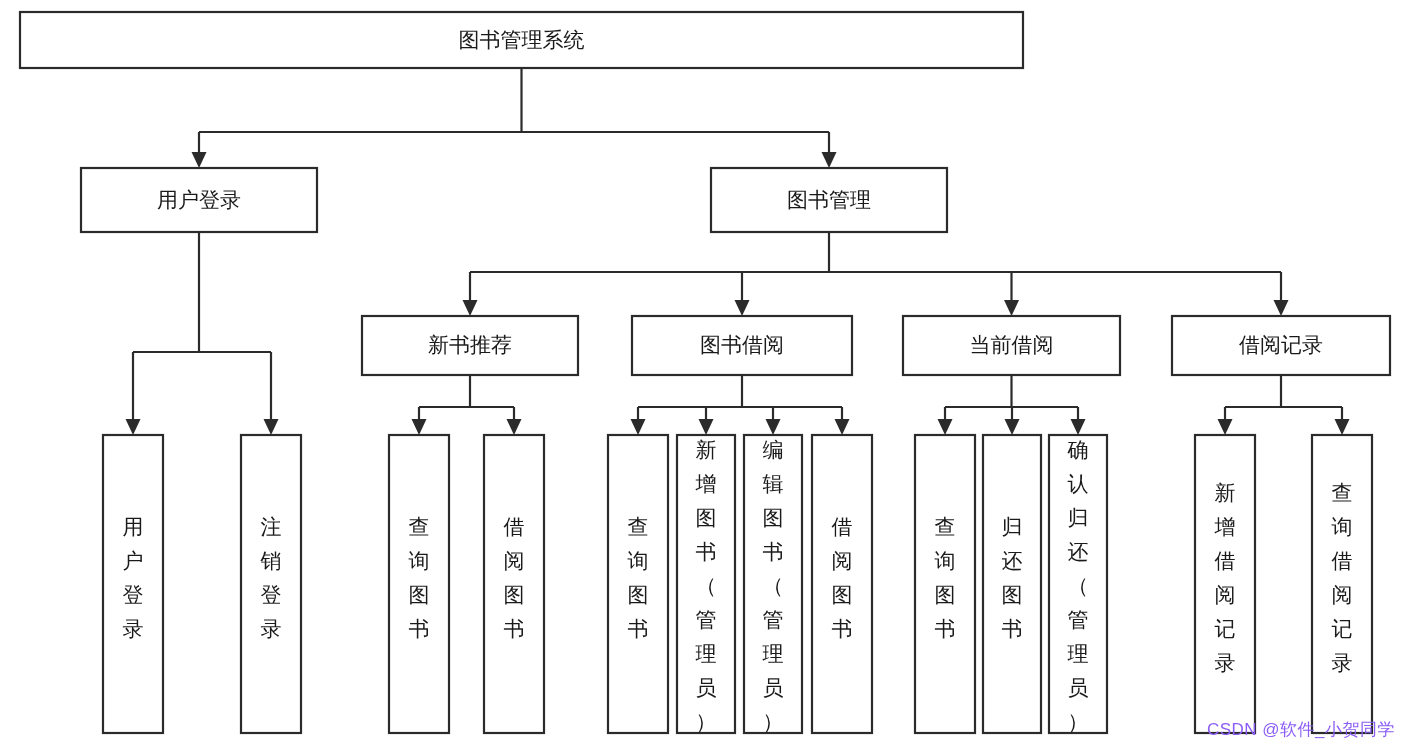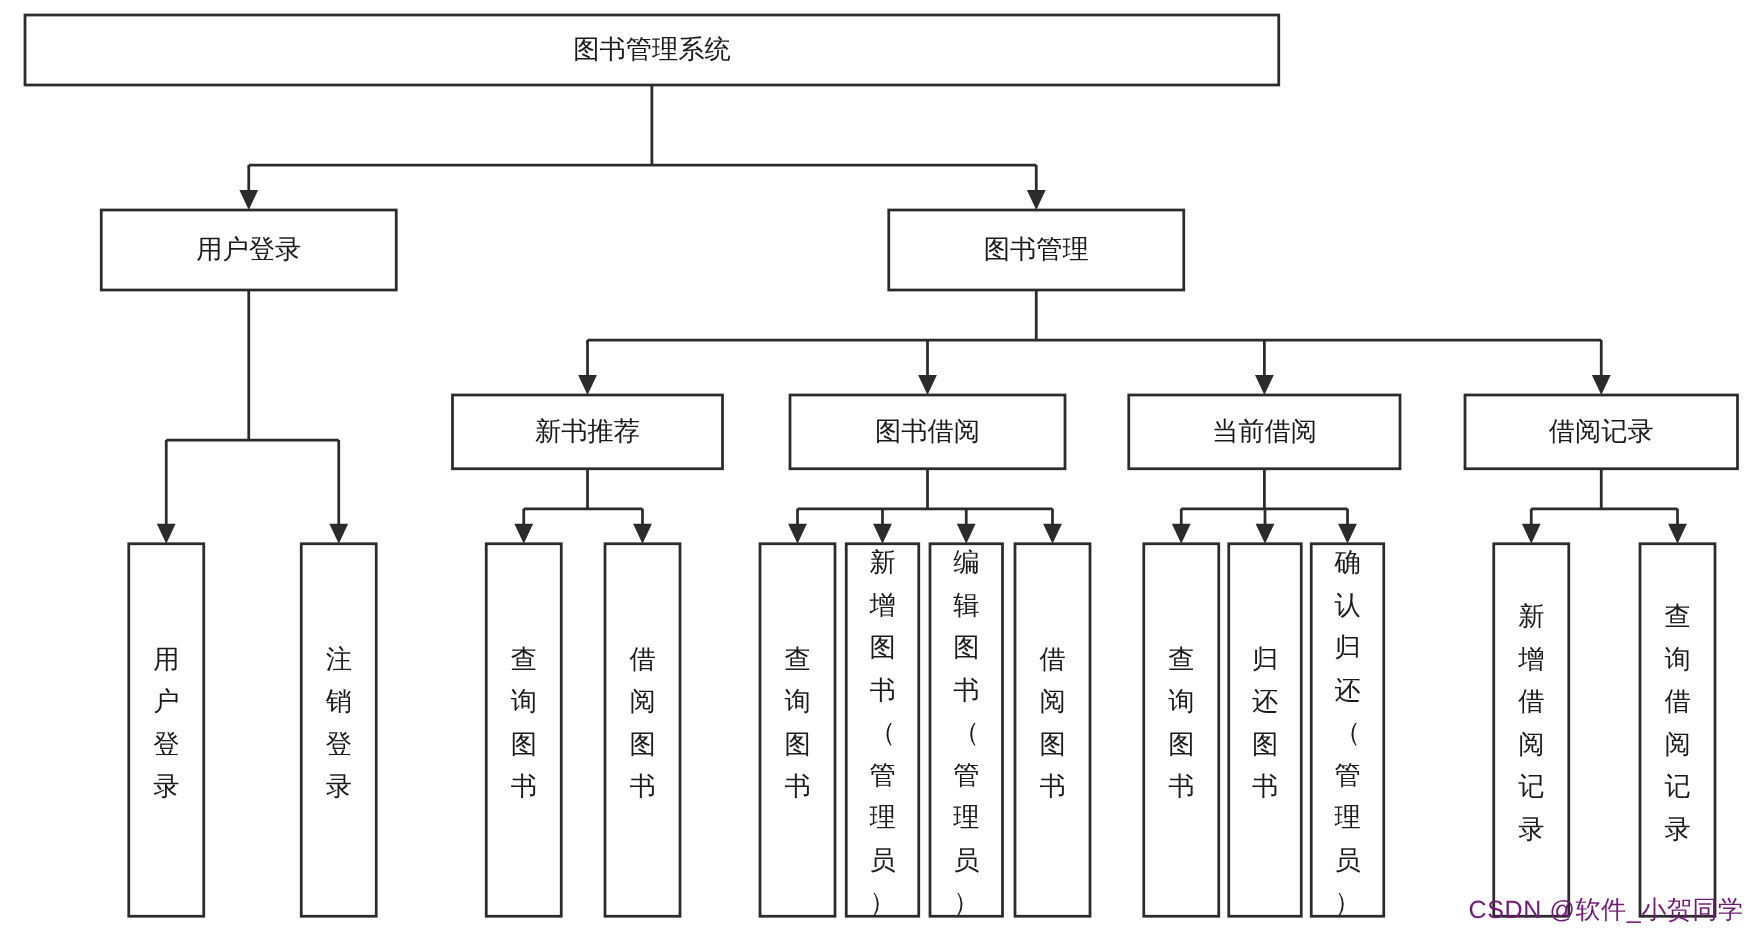--- a/index.html
+++ b/index.html
@@ -45,22 +45,22 @@
     font-family: "Liberation Sans", "DejaVu Sans", sans-serif;
     font-size: 21px;
     fill: #1a1a1a;
     text-anchor: middle;
   }
   .watermark {
     position: absolute;
     right: 10px;
     bottom: 6px;
     font-family: "Liberation Sans", "DejaVu Sans", sans-serif;
-    font-size: 20px;
-    color: #701a75;
+    font-size: 17px;
+    color: #8b5cf6;
     letter-spacing: 0.5px;
     white-space: nowrap;
     pointer-events: none;
   }
 </style>
 </head>
 <body>
 
 <svg id="diagram" viewBox="0 0 1405 747" xmlns="http://www.w3.org/2000/svg">
     <path d="M 521.5 68 L 521.5 132" class="conn"></path>

